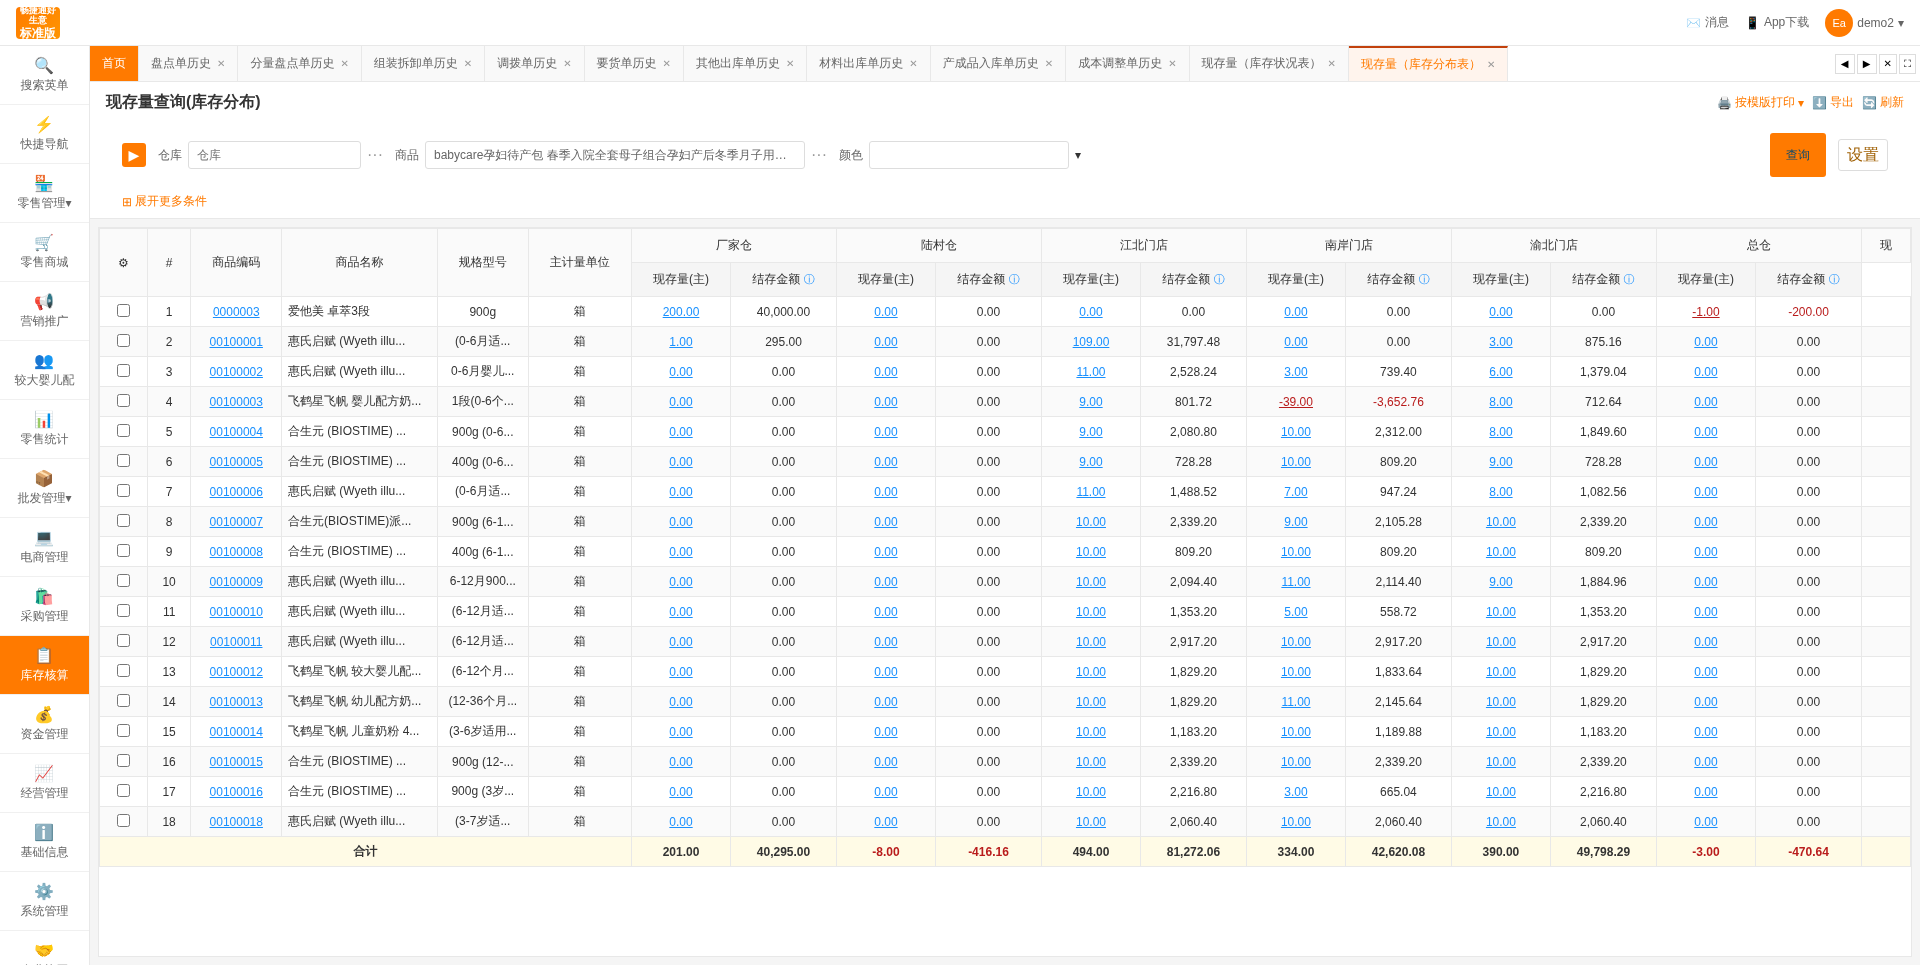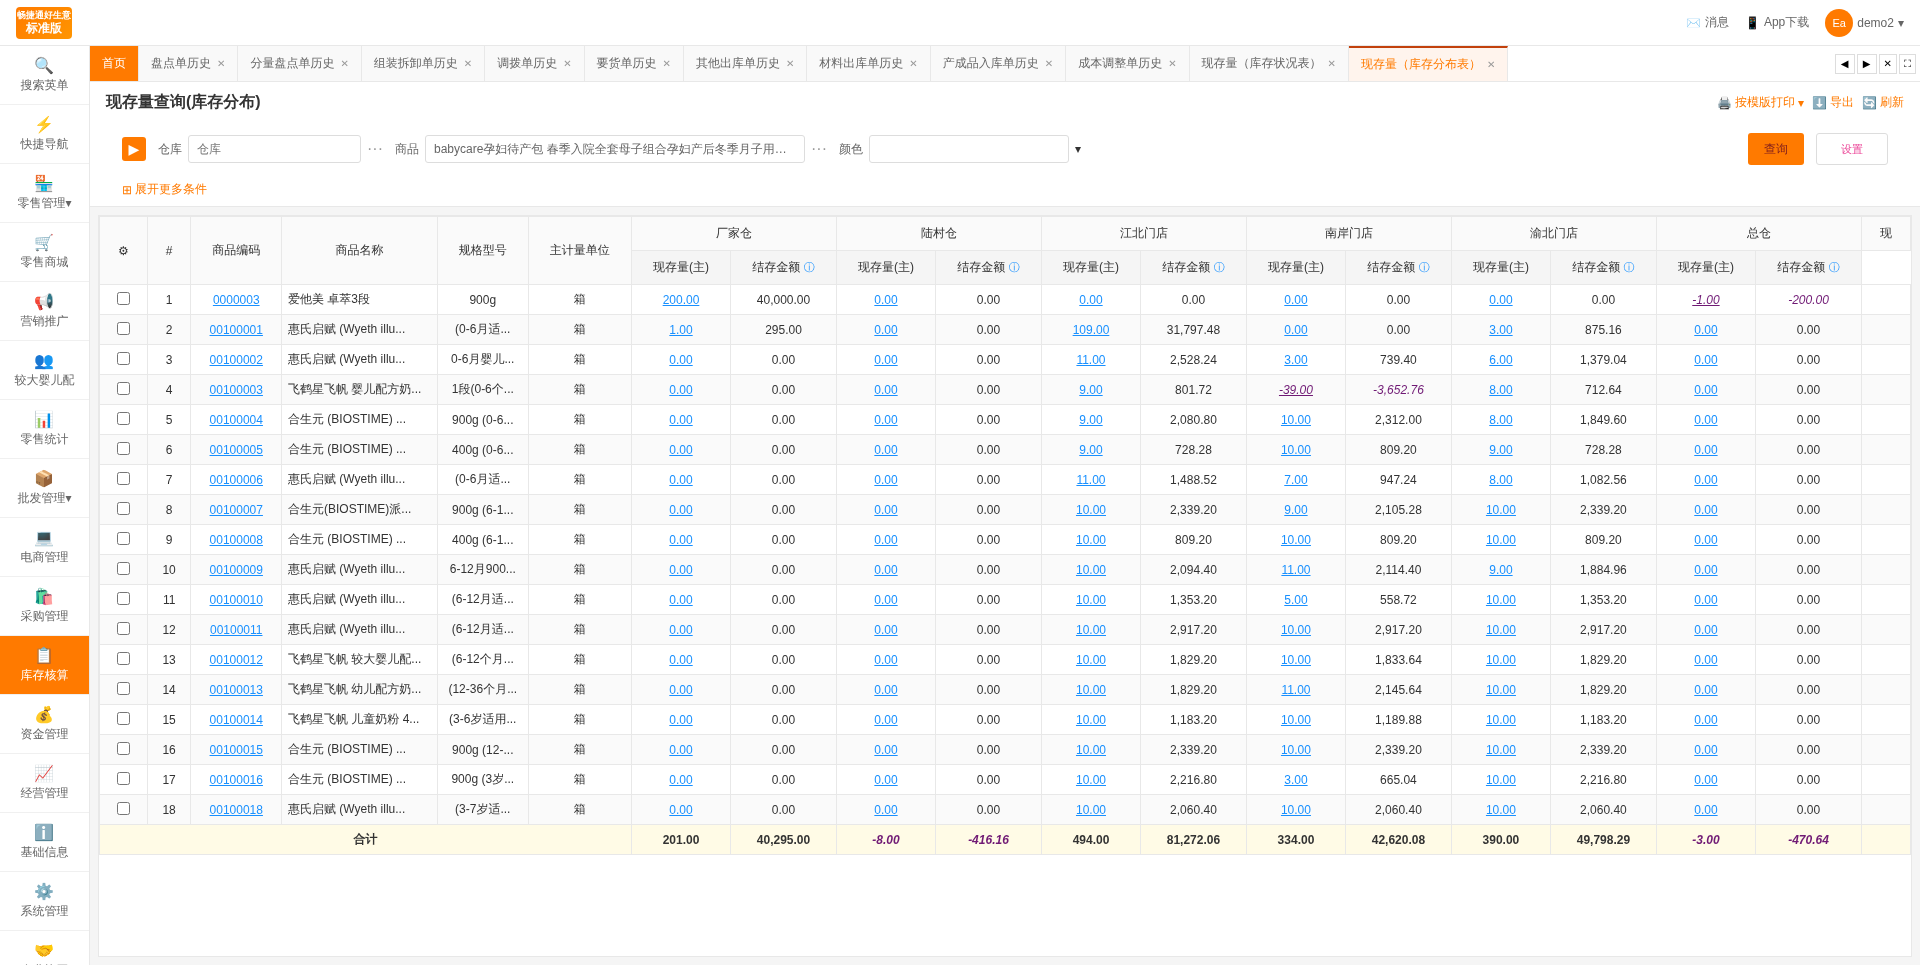--- a/index.html
+++ b/index.html
@@ -18,21 +18,21 @@
       top: 0; left: 0; right: 0;
       z-index: 100;
     }
     .logo-area {
       display: flex;
       align-items: center;
       gap: 8px;
       width: 90px;
     }
     .logo-img {
-      width: 56px;
+      width: 44px;
       height: 32px;
       background: linear-gradient(135deg, #ff7a00, #ff9500);
       border-radius: 4px;
       display: flex;
       align-items: center;
       justify-content: center;
       color: white;
       font-size: 10px;
       font-weight: bold;
     }
@@ -224,38 +224,38 @@
       color: #ff7a00;
       cursor: pointer;
       font-size: 12px;
       display: flex;
       align-items: center;
       gap: 3px;
       border: none;
       background: none;
     }
     .btn-primary {
-      height: 32px;
+      height: 44px;
       padding: 0 16px;
       background: #ff7a00;
-      color: #7f1d1d;
+      color: #0c4a6e;
       border: none;
       border-radius: 3px;
       cursor: pointer;
       font-size: 12px;
     }
     .btn-default {
       height: 32px;
-      padding: 0 24px;
+      padding: 0 8px;
       background: #fff;
-      color: #ec4899;
+      color: #a16207;
       border: 1px solid #ddd;
       border-radius: 3px;
       cursor: pointer;
-      font-size: 11px;
+      font-size: 16px;
     }
     .orange-arrow {
       width: 24px;
       height: 24px;
       background: #ff7a00;
       color: white;
       border: none;
       border-radius: 3px;
       cursor: pointer;
       font-size: 14px;
@@ -292,21 +292,21 @@
       font-weight: 500;
     }
     td {
       padding: 6px 6px;
       text-align: center;
       border: 1px solid #e8e8e8;
       white-space: nowrap;
       color: #333;
     }
     .td-link { color: #1890ff; cursor: pointer; text-decoration: underline; }
-    .td-red { color: #701a75; font-style: italic; }
+    .td-red { color: #b91c1c; }
     .td-left { text-align: left; }
     .tr-total td { background: #fffbe6; font-weight: bold; }
     .group-header th {
       background: #fafafa;
     }
     .info-icon {
       color: #1890ff;
       font-size: 11px;
       cursor: pointer;
     }

